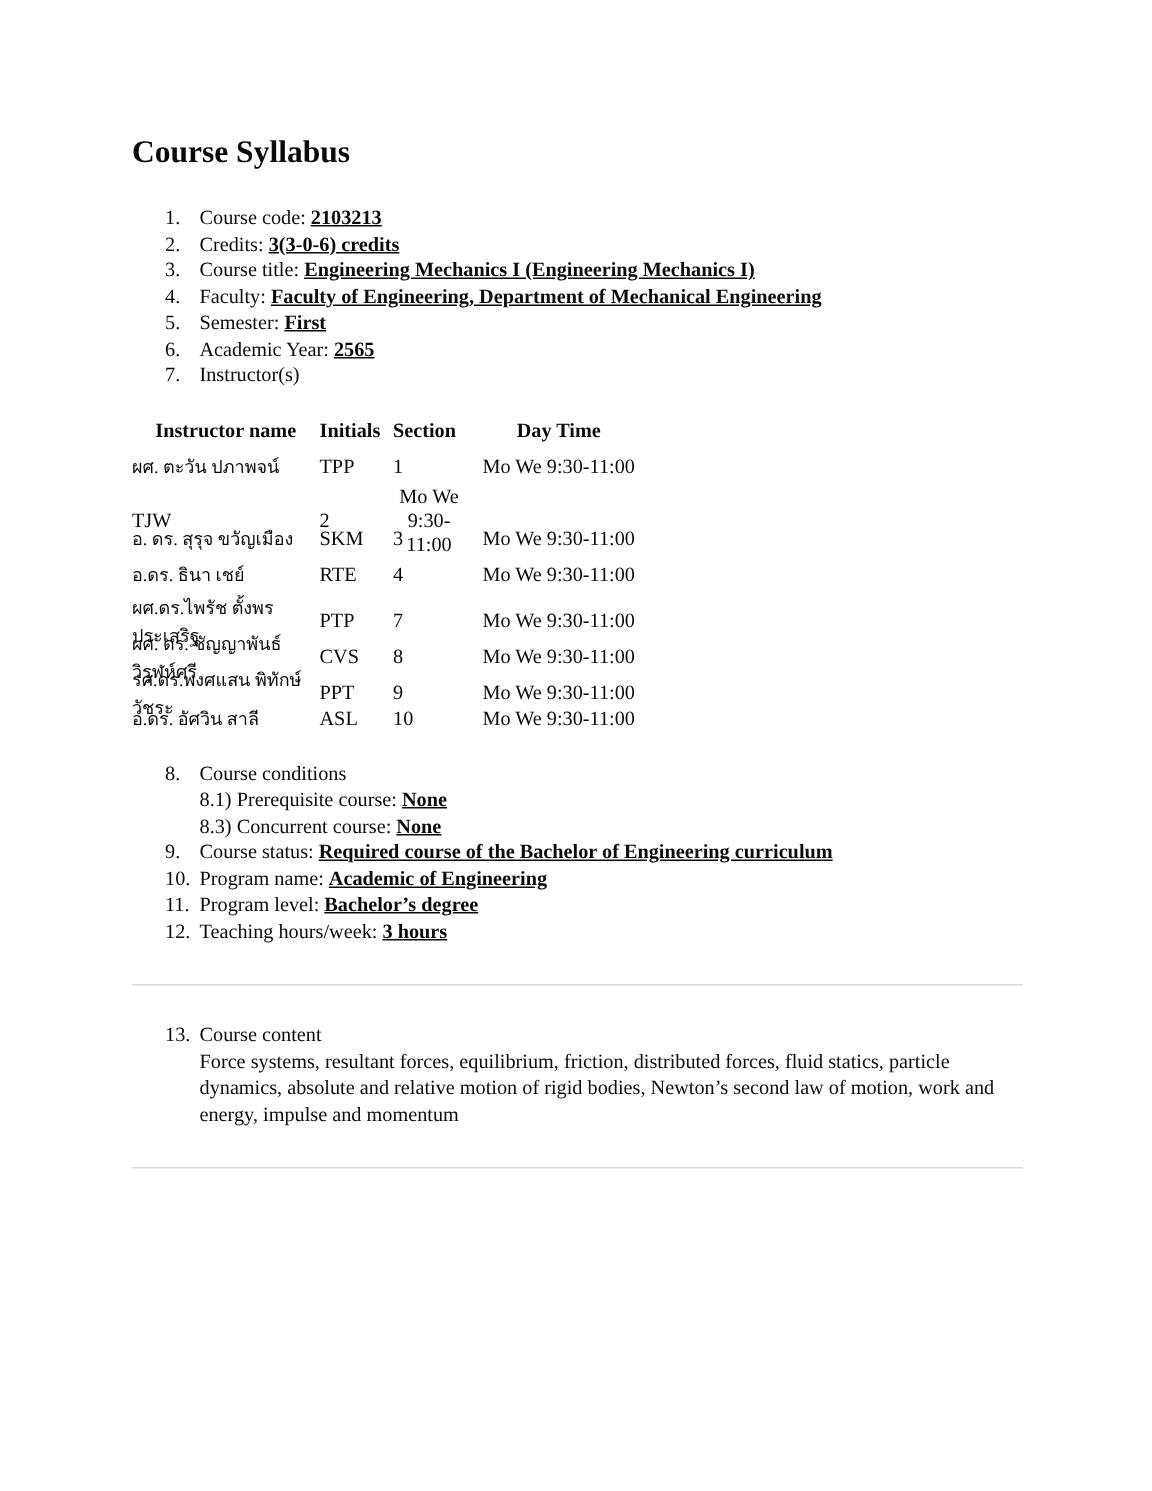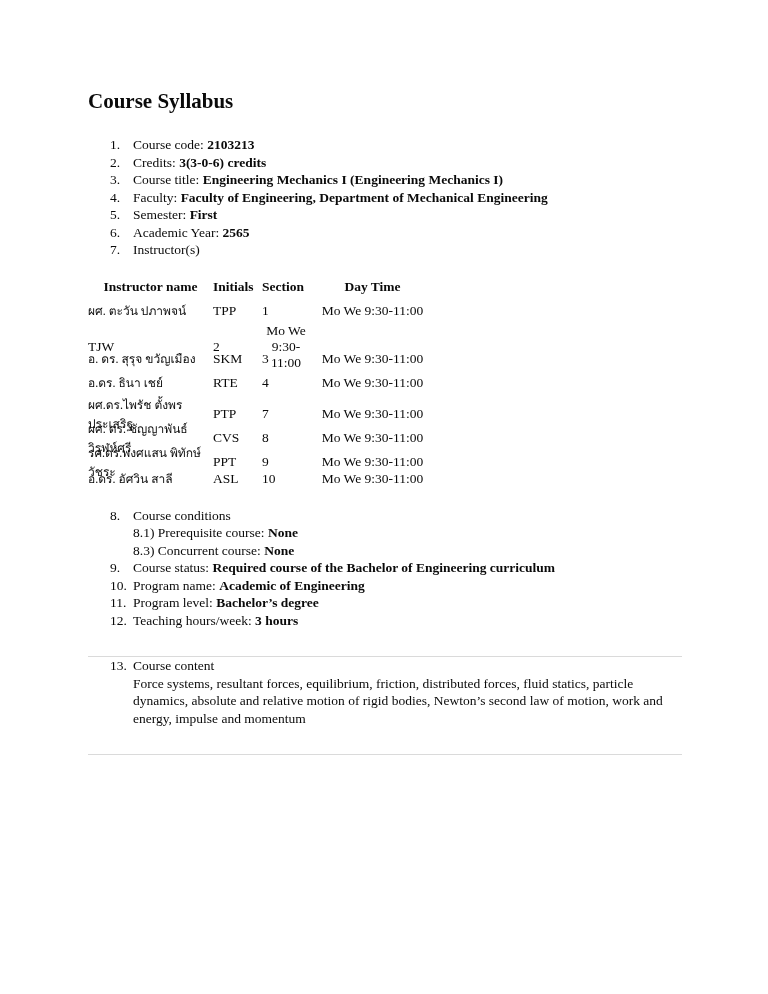--- a/index.html
+++ b/index.html
@@ -29,21 +29,21 @@
   }
   .li .num {
     position: absolute;
     left: 22px;
     top: 0;
   }
   .sub {
     padding-left: 45px;
     line-height: 17.5px;
   }
-  strong, .bold { font-weight: 700; }
+  strong, .bold { font-weight: 700; text-decoration: underline; }
 
   
   .itable { margin-top: 16px; }
   .itr {
     display: grid;
     grid-template-columns: 125px 49px 48px 125px;
     height: 24px;
     align-items: center;
   }
   .itr .c-name   { text-align: left; }
@@ -61,21 +61,21 @@
     margin: 27px 0 0 0;
     width: 594px;
   }
   .mt-cond    { margin-top: 16px; }
   .content-p  {
     padding-left: 45px;
     line-height: 17.5px;
     width: 552px;
     margin: 0;
   }
-  .mt-13      { }
+  .mt-13      { margin-top: 24px; }
   .mt-14      { margin-top: 26px; }
   .sub14 {
     margin-top: 16px;
     line-height: 17.5px;
   }
 </style>
 </head>
 <body>
 
 <div class="page">

